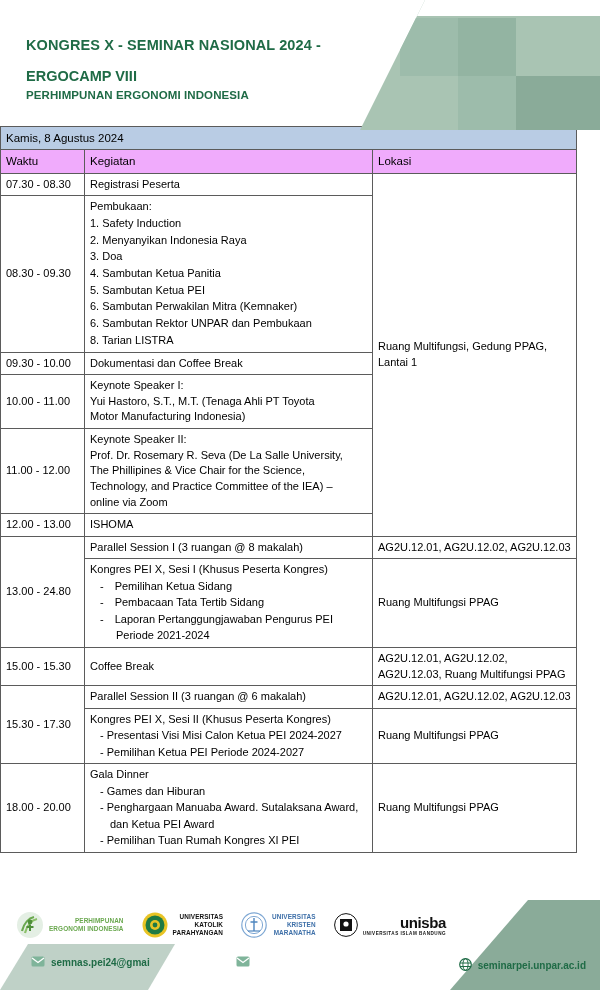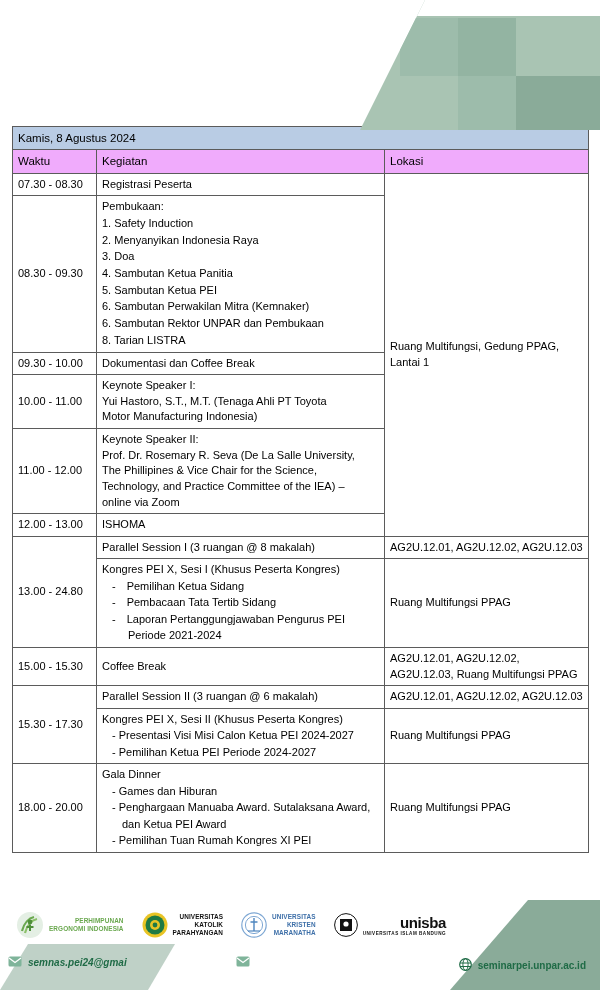--- a/index.html
+++ b/index.html
@@ -29,21 +29,21 @@
   .title-2 {
     font-size: 14.5px; font-weight: bold; color: #1f6b46;
     margin-top: 14px; line-height: 1.2;
   }
   .title-3 {
     font-size: 11.5px; font-weight: bold; color: #1f6b46;
     margin-top: 3px; letter-spacing: .1px; line-height: 1.2;
   }
 
   
-  .table-wrap { margin: 6px 12px 0 12px; }
+  .table-wrap { margin: 6px 12px 0 0; }
   table.sched {
     width: 576px;
     border-collapse: collapse;
     table-layout: fixed;
     font-size: 11px;
     color: #000;
   }
   table.sched td, table.sched th {
     border: 1px solid #5b5b5b;
     padding: 3px 5px;
@@ -90,21 +90,21 @@
   .footer { position: absolute; left: 0; right: 0; bottom: 0; height: 92px; }
   .logos { display: flex; align-items: center; gap: 18px; padding: 8px 0 0 16px; height: 46px; text-align: right; }
   .logo-item { display: flex; align-items: center; gap: 5px; }
   .logo-label { font-size: 6.4px; font-weight: bold; line-height: 1.22; letter-spacing: .1px; }
   .lbl-pei { color: #6aa84f; }
   .lbl-unpar { color: #111111; }
   .lbl-maranatha { color: #3d6fa8; }
 
   .contacts { position: relative; height: 46px; }
   .contact { position: absolute; display: flex; align-items: center; gap: 6px; font-size: 10px; font-weight: bold; color: #1f6b46; }
-  .contact.left { left: 8px; top: 12px; font-style: italic; }
+  .contact.left { left: 31px; top: 12px; }
   .contact.right { right: 14px; top: 14px; }
   .mail-mid { position: absolute; left: 236px; top: 12px; }
   .env { display: inline-block; }
   .contact-text { white-space: nowrap; }
 </style>
 </head>
 <body>
 
 <div class="deco-top">
   <svg width="260" height="130" viewBox="0 0 260 130">
@@ -121,20 +121,25 @@
       <rect x="118" y="76" width="58" height="54" fill="#9dbcab"></rect>
       <rect x="176" y="76" width="84" height="54" fill="#8aab99"></rect>
       <rect x="0" y="0" width="260" height="16" fill="#ffffff"></rect>
     </g>
   </svg>
 </div>
 
 <div class="header">
 
 
+  <div class="header-text">
+    <div class="title-1">KONGRES X - SEMINAR NASIONAL 2024 -</div>
+    <div class="title-2">ERGOCAMP VIII</div>
+    <div class="title-3">PERHIMPUNAN ERGONOMI INDONESIA</div>
+  </div>
 </div>
 
 <div class="table-wrap">
   <table class="sched">
     <colgroup>
       <col class="col-w1">
         <col class="col-w2">
         <col class="col-w3">
     </colgroup>
     <tbody>

